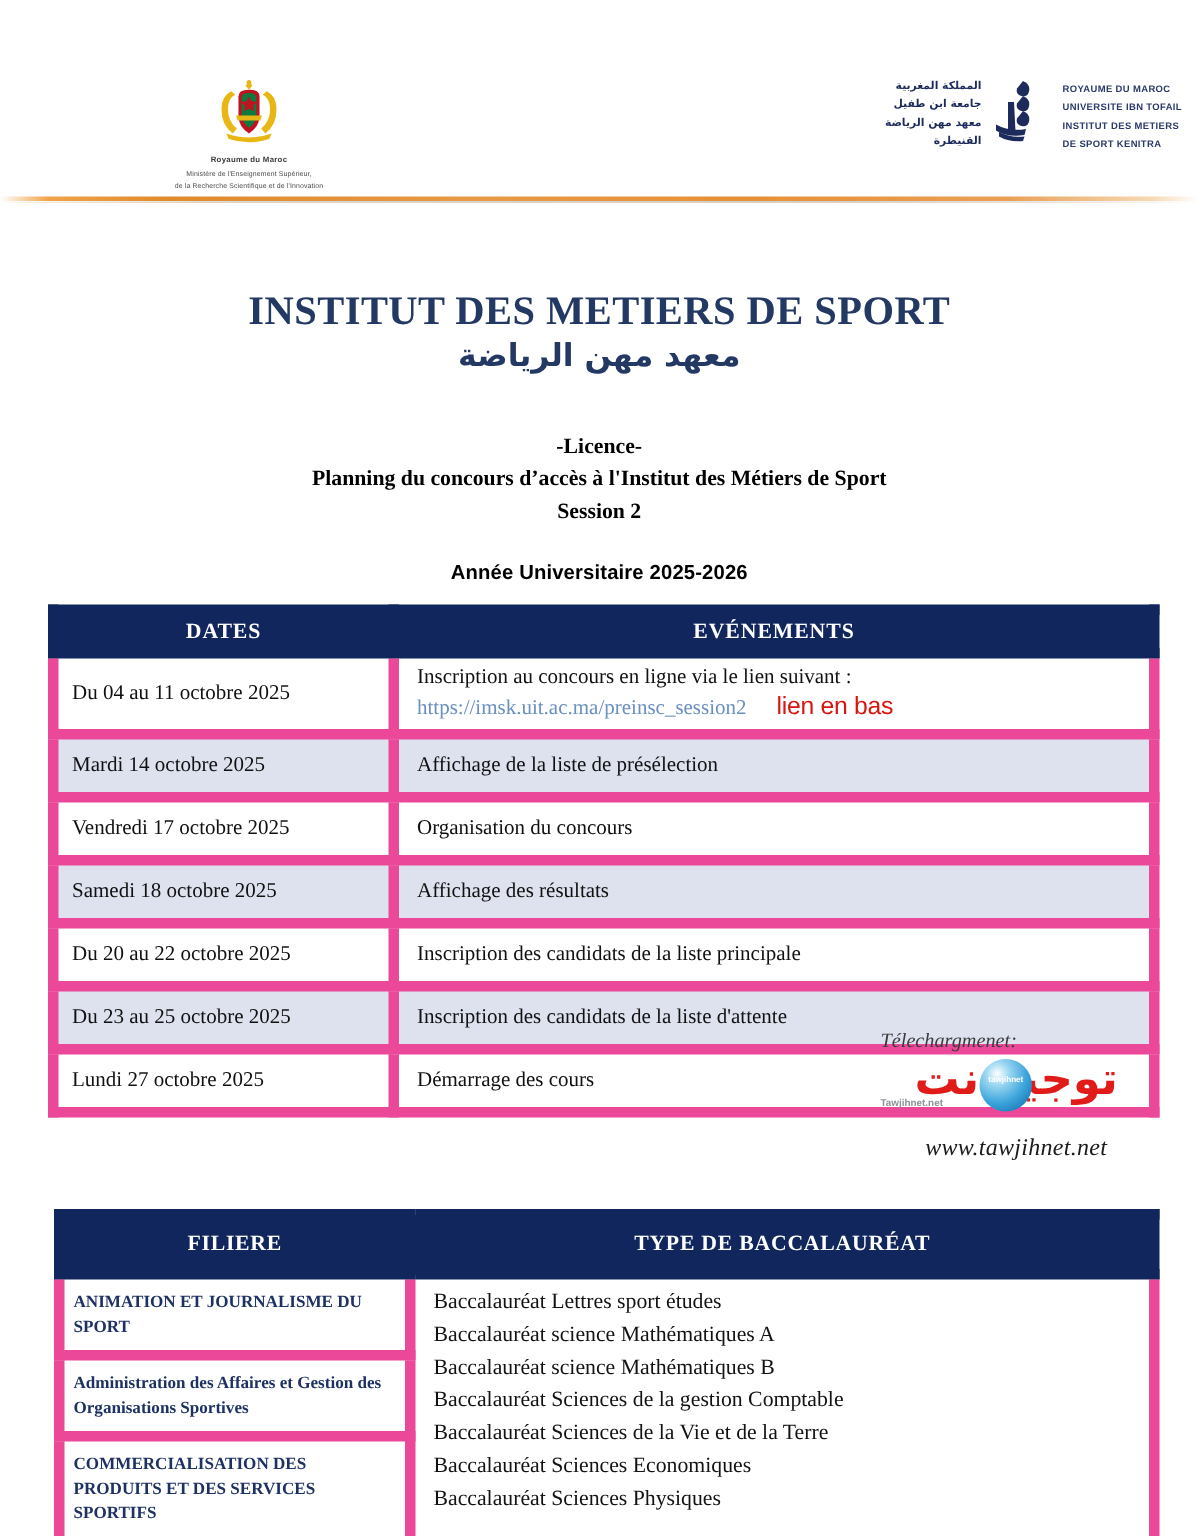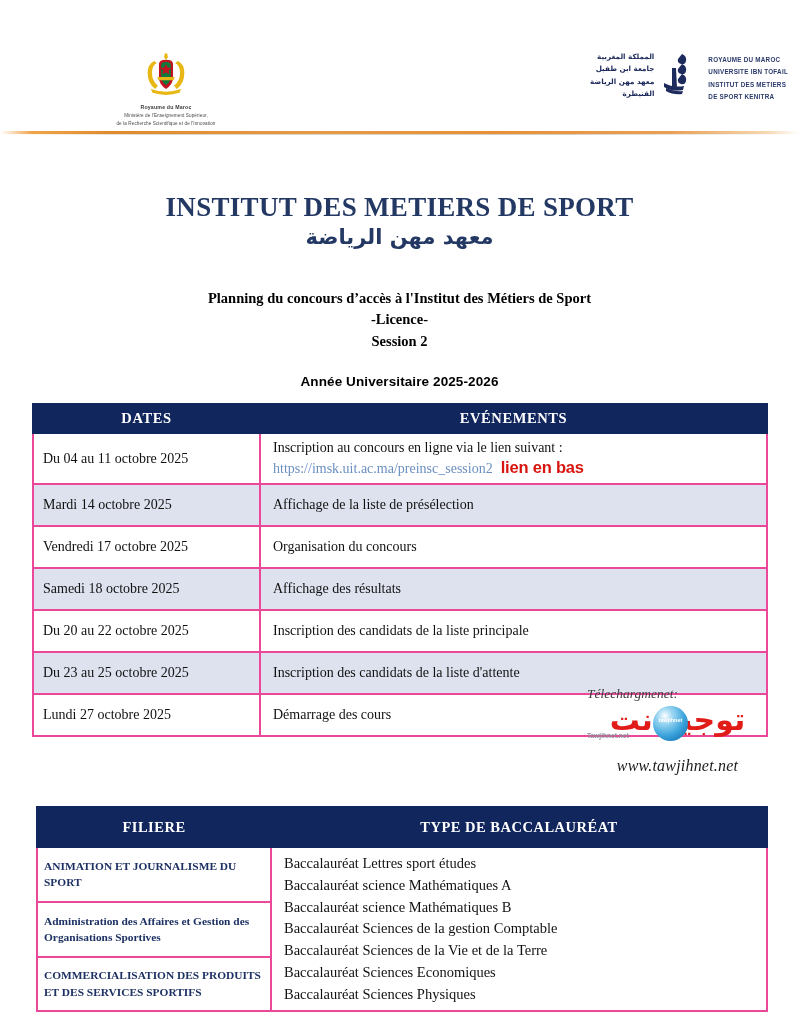--- a/index.html
+++ b/index.html
@@ -146,21 +146,21 @@
     letter-spacing: .1px;
   }
 
   
   .tbl {
     position: absolute;
     border-collapse: collapse;
     table-layout: fixed;
   }
   .tbl td, .tbl th {
-    border: 2px solid #ec4899;
+    border: 7px solid #ec4899;
     padding: 0;
     vertical-align: middle;
   }
 
   
   #schedule-table {
     left: 32px;
     top: 403px;
     width: 734px;
   }
@@ -189,24 +189,24 @@
   .evt-line { display: block; line-height: 1.28; }
   .link-url {
     color: #6a8fc0;
     text-decoration: none;
     font-size: 14px;
     margin-top: 20px;
   }
   .lien-badge {
     font-family: "Liberation Sans", sans-serif;
     color: #d8150f;
-    font-weight: bold;
+    font-weight: normal;
     font-size: 16.5px;
     letter-spacing: -.2px;
-    margin-left: 8px;
+    margin-left: 20px;
   }
 
   
   #filiere-table {
     left: 36px;
     top: 806px;
     width: 730px;
   }
   #filiere-table th {
     background: #12265e;
@@ -348,22 +348,22 @@
       </div>
     </div>
   </div>
 
   <div class="rule-orange"></div>
 
   <div class="title-main">INSTITUT DES METIERS DE SPORT</div>
   <div class="title-ar">معهد مهن الرياضة</div>
 
   <div class="subtitle">
+    <div>-Licence-</div>
     <div>Planning du concours d’accès à l'Institut des Métiers de Sport</div>
-    <div>-Licence-</div>
     <div>Session 2</div>
   </div>
 
   <div class="year-line">Année Universitaire 2025-2026</div>
 
   <table class="tbl" id="schedule-table">
     <colgroup>
         <col style="width:227px">
         <col style="width:507px">
       </colgroup>

